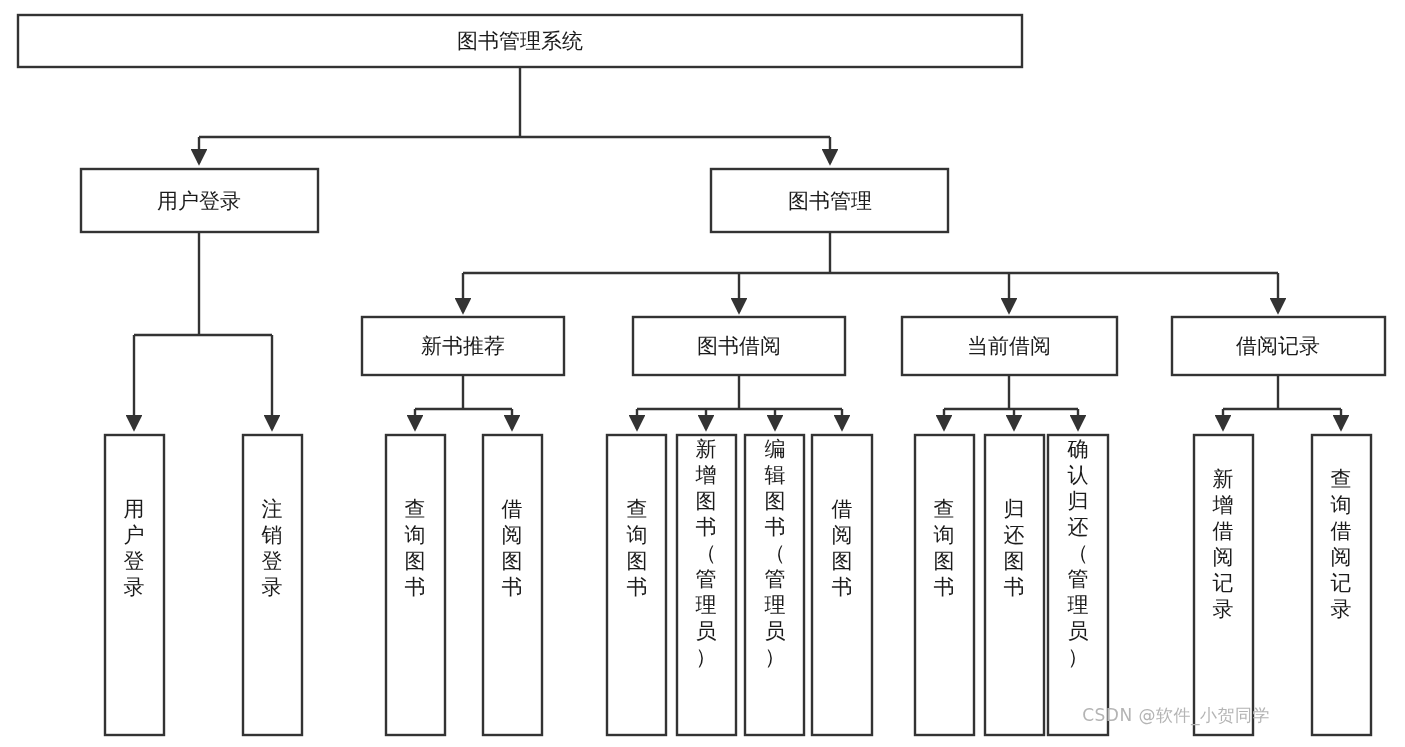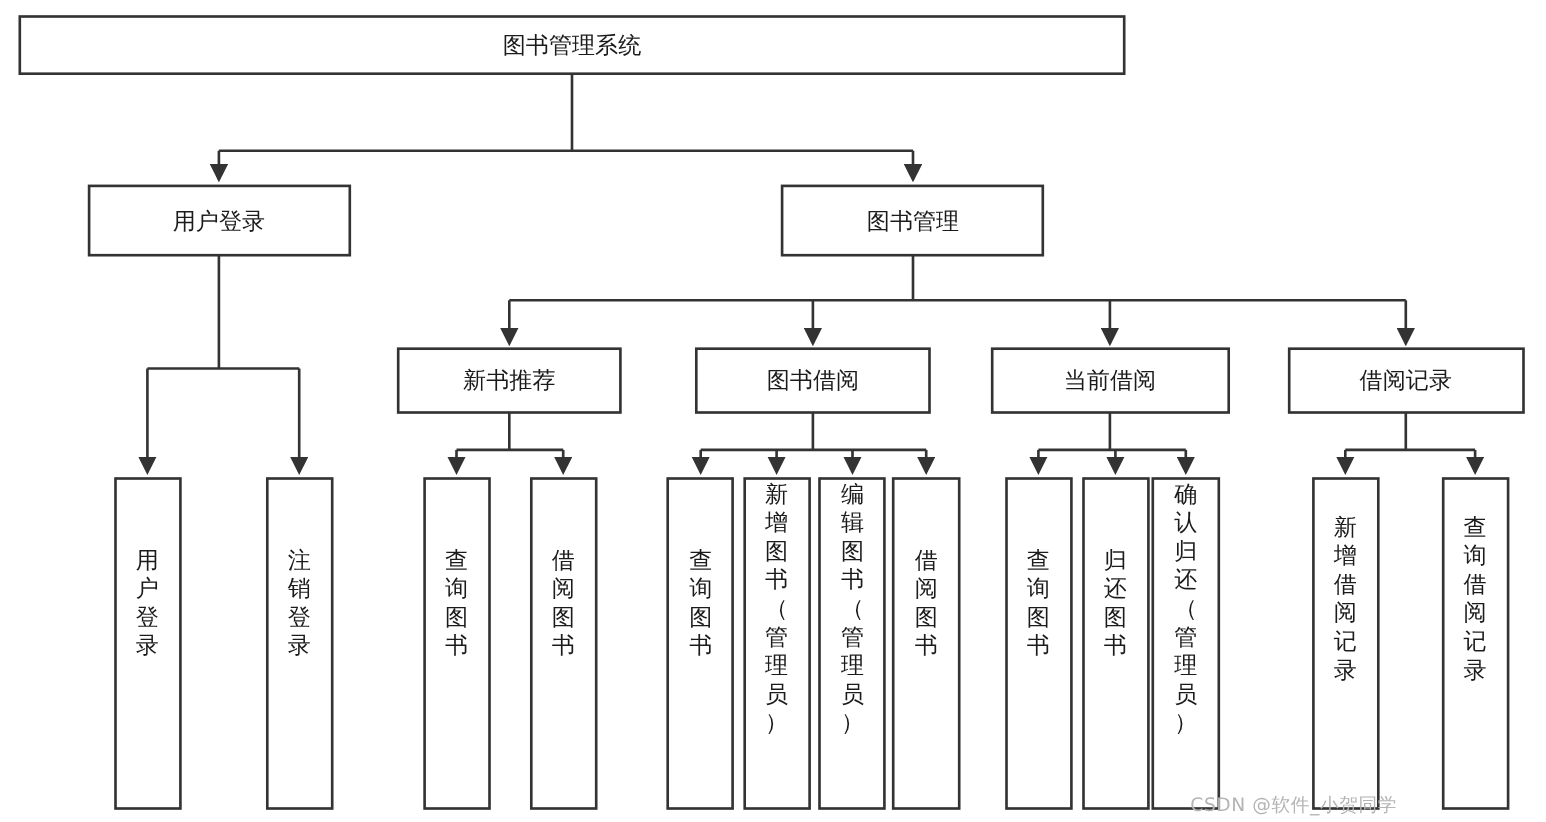--- a/index.html
+++ b/index.html
@@ -47,21 +47,21 @@
   }
   .node-label-v {
     font-family: "DejaVu Sans", "Liberation Sans", sans-serif;
     font-size: 21px;
     fill: #1b1b1b;
     text-anchor: middle;
   }
   .watermark-text {
     position: absolute;
     right: 12px;
-    bottom: 4px;
+    bottom: 20px;
     font-family: "DejaVu Sans", "Liberation Sans", sans-serif;
     font-size: 17px;
     color: #b4b4b4;
     white-space: nowrap;
     letter-spacing: 0.5px;
   }
 </style>
 </head>
 <body>
 

